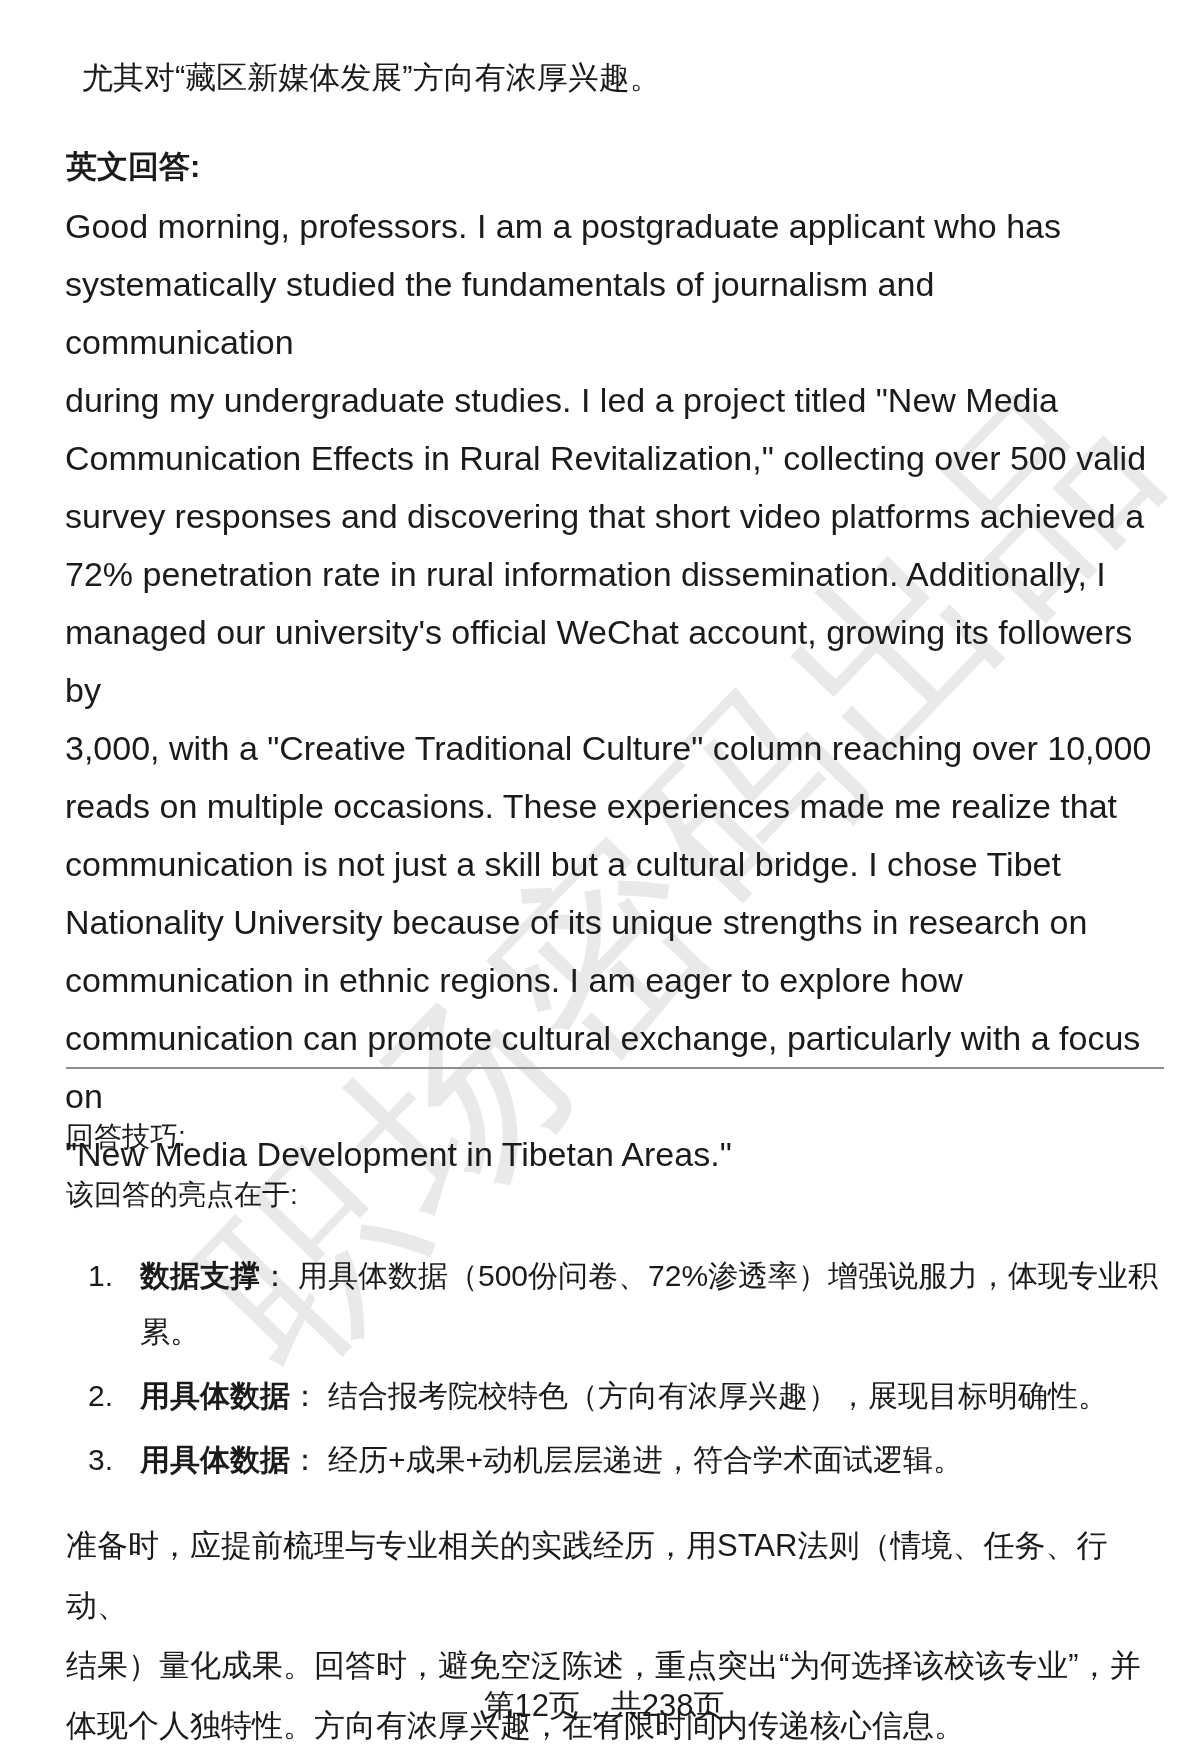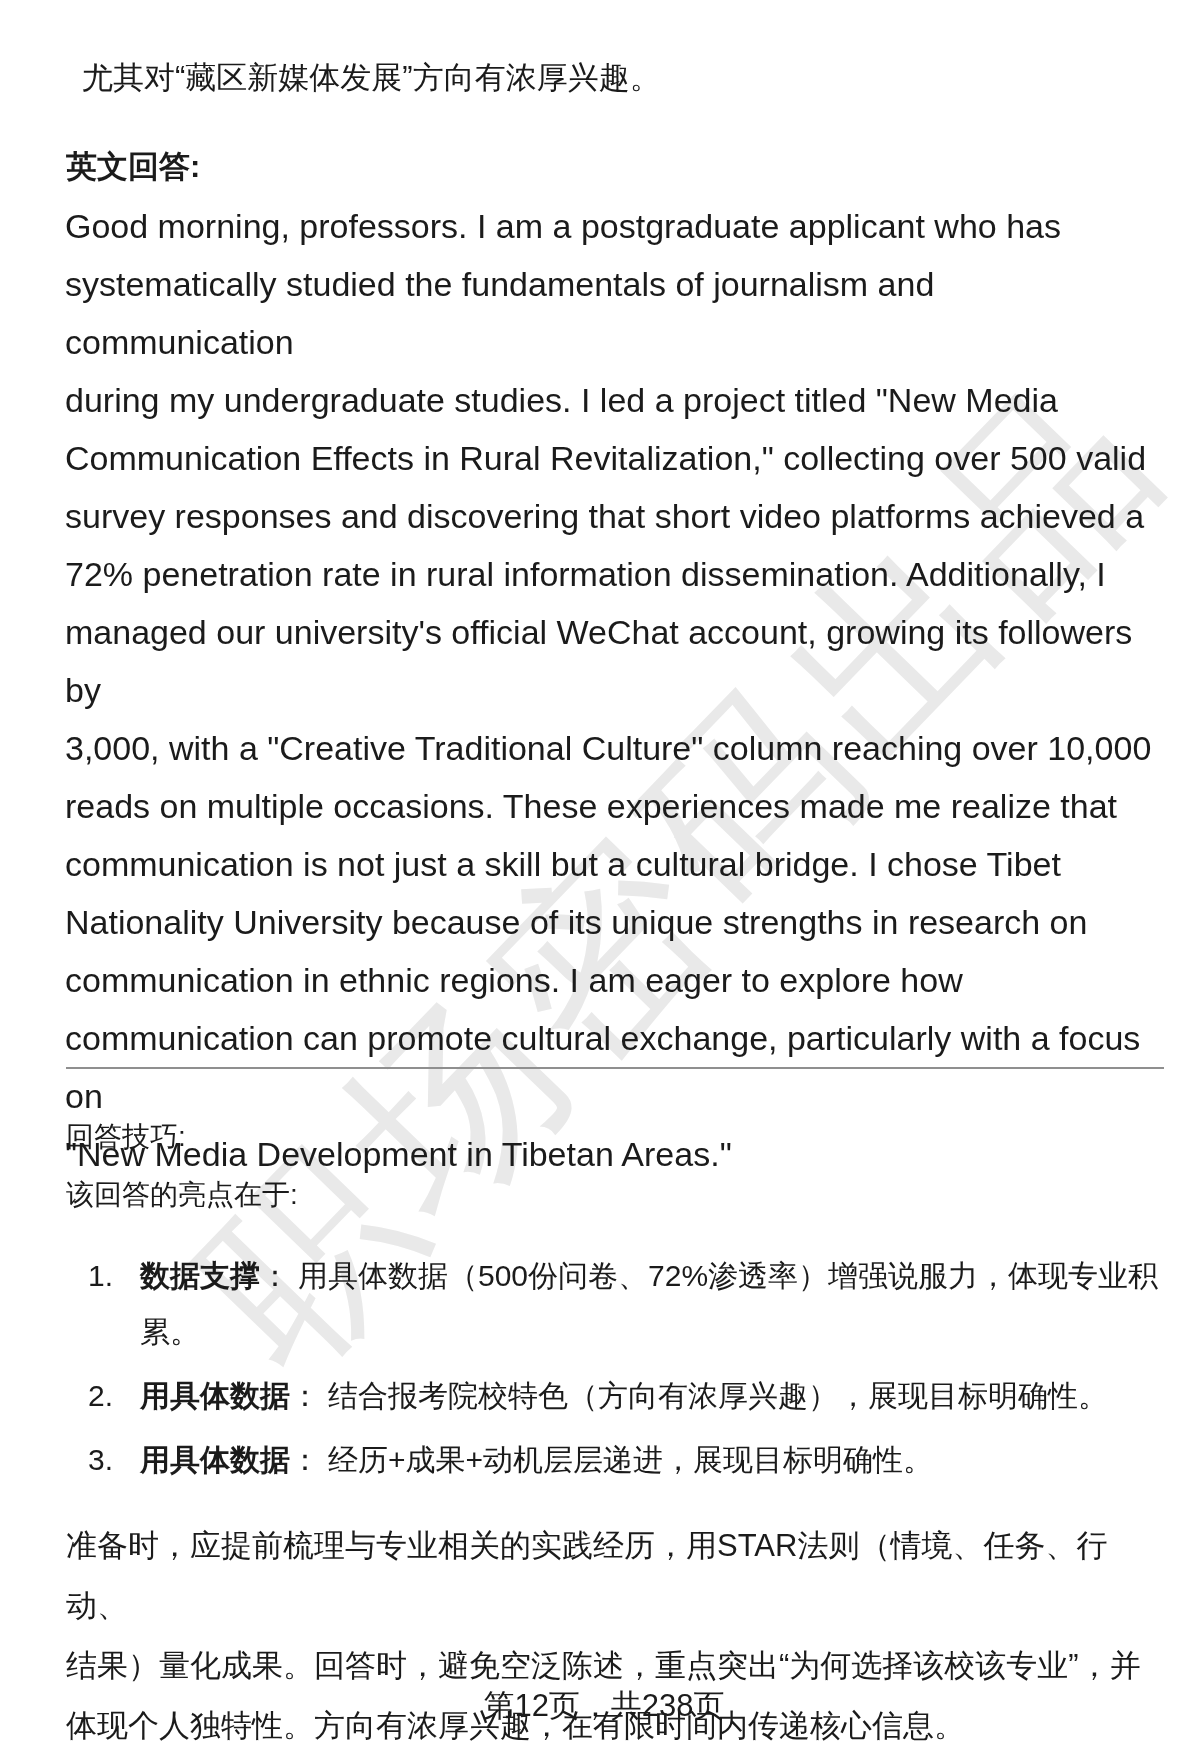--- a/index.html
+++ b/index.html
@@ -103,21 +103,21 @@
     <span class="tip-num">1.</span>
     <span class="tip-body"><span class="tip-term">数据支撑</span><span class="tip-colon">：</span><span>用具体数据（500份问卷、72%渗透率）增强说服力，体现专业积
 累。</span></span>
   </div>
   <div class="tip-item">
     <span class="tip-num">2.</span>
     <span class="tip-body"><span class="tip-term">用具体数据</span><span class="tip-colon">：</span><span>结合报考院校特色（方向有浓厚兴趣），展现目标明确性。</span></span>
   </div>
   <div class="tip-item">
     <span class="tip-num">3.</span>
-    <span class="tip-body"><span class="tip-term">用具体数据</span><span class="tip-colon">：</span><span>经历+成果+动机层层递进，展现目标明确性。</span></span>
+    <span class="tip-body"><span class="tip-term">用具体数据</span><span class="tip-colon">：</span><span>经历+成果+动机层层递进，符合学术面试逻辑。</span></span>
   </div>
 </div>
 
 <div class="abs content advice-para">准备时，应提前梳理与专业相关的实践经历，用STAR法则（情境、任务、行动、
 结果）量化成果。回答时，避免空泛陈述，重点突出“为何选择该校该专业”，并
 体现个人独特性。方向有浓厚兴趣，在有限时间内传递核心信息。</div>
 
 <div class="abs content page-footer">第12页，共238页</div>
 
 </body></html>

